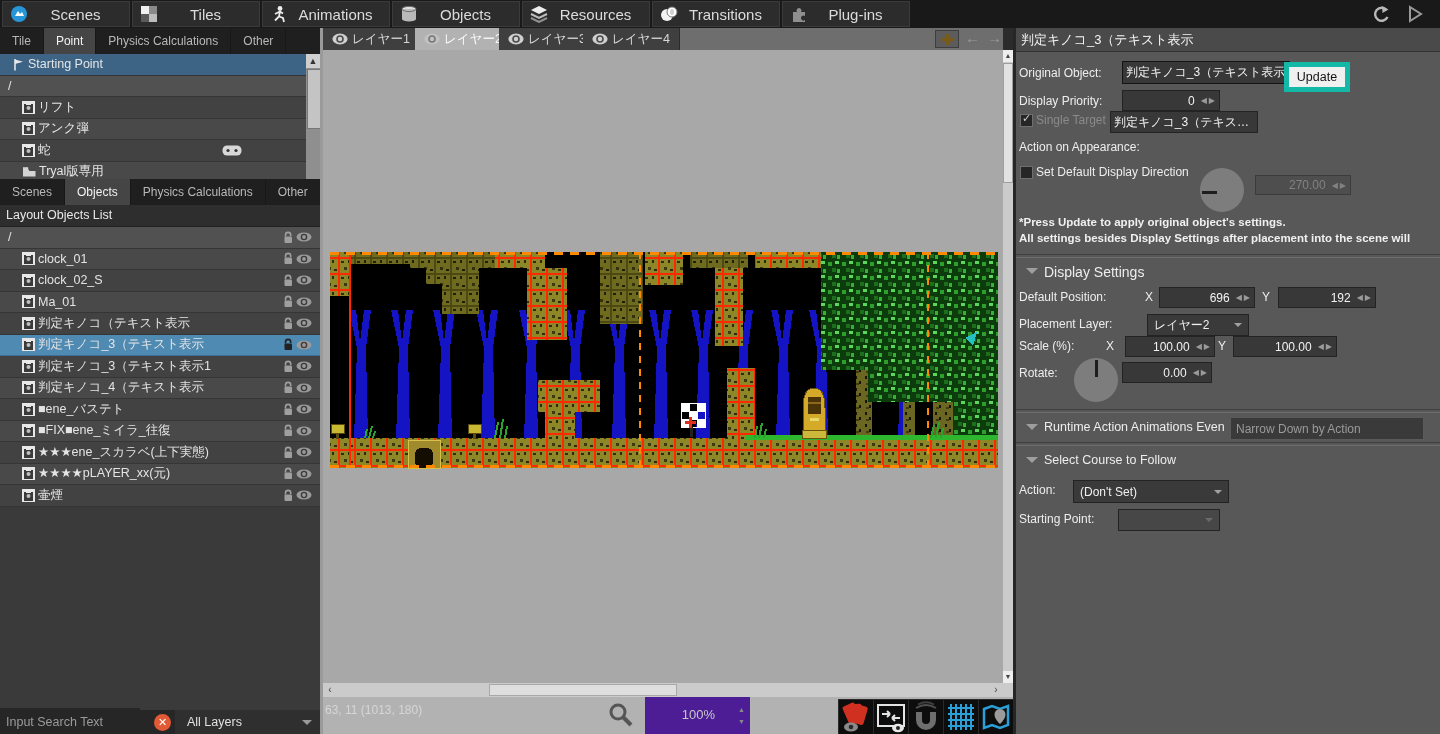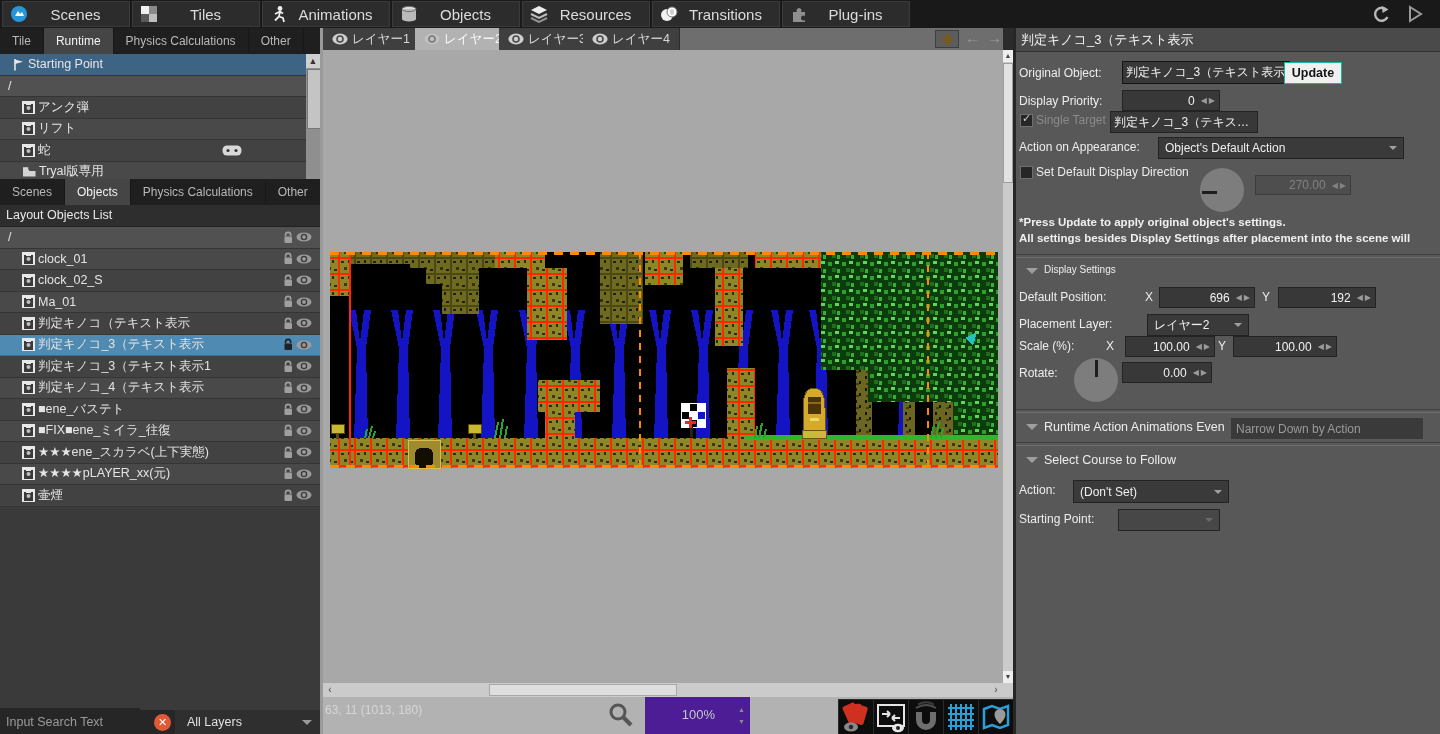--- a/index.html
+++ b/index.html
@@ -73,21 +73,21 @@
   .dd .crt{margin-left:auto;width:0;height:0;border:4px solid transparent;border-top-color:#a0a0a0;position:relative;top:2px;flex:none;}
   .dd.dis{background:#474747;color:#7a7a7a;}
   .dd.dis .crt{border-top-color:#6a6a6a;}
   .cb{position:absolute;width:11px;height:11px;background:#262626;border:1px solid #6f6f6f;}
   .cb .ck{position:absolute;left:1px;top:-3px;color:#cfcfcf;font-size:11px;}
   .knob{position:absolute;border-radius:50%;background:#7d7d7d;}
   .knob .ptr{position:absolute;background:#1e1e1e;}
   .sep{position:absolute;left:0;width:424px;height:2px;border-top:1px solid #3f3f3f;border-bottom:1px solid #6d6d6d;}
   .tri{position:absolute;width:0;height:0;border:6px solid transparent;border-top-color:#9e9e9e;}
   .note{position:absolute;color:#f0f0f0;font-size:11.5px;font-weight:bold;white-space:nowrap;}
-  .btn-light{position:absolute;background:#f0f0f0;color:#141414;border:1px solid #14b8a6;font-size:12.5px;font-weight:bold;text-align:center;}
+  .btn-light{position:absolute;background:#f0f0f0;color:#141414;border:5px solid #14b8a6;font-size:12.5px;font-weight:normal;text-align:center;}
   .filterinput{position:absolute;background:#3a3a3a;border:1px solid #5a5a5a;color:#dcdcdc;font-size:12px;padding:0 5px;font-family:inherit;outline:none;}
   .filterinput::placeholder{color:#9a9a9a;}
 </style>
 </head>
 <body>
 
 <svg width="0" height="0" style="position:absolute">
   <defs>
     <g id="i-obj">
         <rect width="13" height="13" fill="#e8e8e8"></rect>
@@ -196,43 +196,43 @@
         <polygon points="10,1 16.5,4.5 10.5,8" fill="#b8b8b8"></polygon>
       </svg></div>
   <div class="abs" style="left:1406px;top:4px"><svg width="18" height="20">
         <polygon points="4,3 15,10 4,17" fill="none" stroke="#9a9a9a" stroke-width="2"></polygon>
       </svg></div>
 </div>
 
 <div id="leftcol" class="abs">
 
   <div class="ptabs">
-    <span class="ptab">Tile</span><span class="ptab on">Runtime</span><span class="ptab">Physics Calculations</span><span class="ptab">Other</span>
+    <span class="ptab">Tile</span><span class="ptab on">Point</span><span class="ptab">Physics Calculations</span><span class="ptab">Other</span>
   </div>
   <div style="position:relative;height:125px;overflow:hidden;">
     <div class="lrow seldark" style="padding-left:12px">
       <svg class="lk" width="13" height="13">
           <use href="#i-flag"></use>
         </svg>
       <span>Starting Point</span>
     </div>
     <div class="lrow root">
         <span>/</span>
       </div>
     <div class="lrow">
       <svg width="13" height="13">
           <use href="#i-obj"></use>
         </svg>
+      <span>リフト</span>
+    </div>
+    <div class="lrow">
+      <svg width="13" height="13">
+          <use href="#i-obj"></use>
+        </svg>
       <span>アンク弾</span>
-    </div>
-    <div class="lrow">
-      <svg width="13" height="13">
-          <use href="#i-obj"></use>
-        </svg>
-      <span>リフト</span>
     </div>
     <div class="lrow">
       <svg width="13" height="13">
           <use href="#i-obj"></use>
         </svg>
       <span>蛇</span>
       <span class="sp"></span>
       <svg width="20" height="11" style="margin-right:78px">
           <use href="#i-pad"></use>
         </svg>
@@ -691,42 +691,38 @@
 
   <div class="cb" style="left:4px;top:86px">
       <span class="ck">✓</span>
     </div>
   <div class="ilab dim" style="left:20px;top:85px">Single Target</div>
   <div class="ib" style="left:94px;top:83px;width:140px;height:20px">
       <span class="v" style="text-align:left">判定キノコ_3（テキス…</span>
     </div>
 
   <div class="ilab" style="left:3px;top:112px">Action on Appearance:</div>
-  <div class="dd" style="left:142px;top:109px;width:232px;height:20px">
-      <span>Object's Default Action</span>
-      <span class="crt"></span>
-    </div>
 
   <div class="cb" style="left:4px;top:138px"></div>
   <div class="ilab" style="left:20px;top:137px">Set Default Display Direction</div>
   <div class="knob" style="left:184px;top:140px;width:44px;height:44px">
       <div class="ptr" style="left:2px;top:23px;width:15px;height:3px"></div>
     </div>
   <div class="ib dis" style="left:239px;top:147px;width:88px;height:18px">
       <span class="v">270.00</span>
       <span class="ar">◀</span>
       <span class="ar">▶</span>
     </div>
 
   <div class="note" style="left:3px;top:188px">*Press Update to apply original object's settings.</div>
   <div class="note" style="left:3px;top:204px">All settings besides Display Settings after placement into the scene will</div>
 
   <div class="sep" style="top:226px"></div>
   <div class="tri" style="left:10px;top:240px"></div>
-  <div class="ilab" style="left:28px;top:236px;font-size:10px">Display Settings</div>
+  <div class="ilab" style="left:28px;top:236px;font-size:14px">Display Settings</div>
 
   <div class="ilab" style="left:3px;top:262px">Default Position:</div>
   <div class="ilab" style="left:129px;top:262px">X</div>
   <div class="ib" style="left:143px;top:259px;width:88px;height:19px">
       <span class="v">696</span>
       <span class="ar">◀</span>
       <span class="ar">▶</span>
     </div>
   <div class="ilab" style="left:246px;top:262px">Y</div>
   <div class="ib" style="left:262px;top:259px;width:90px;height:19px">

